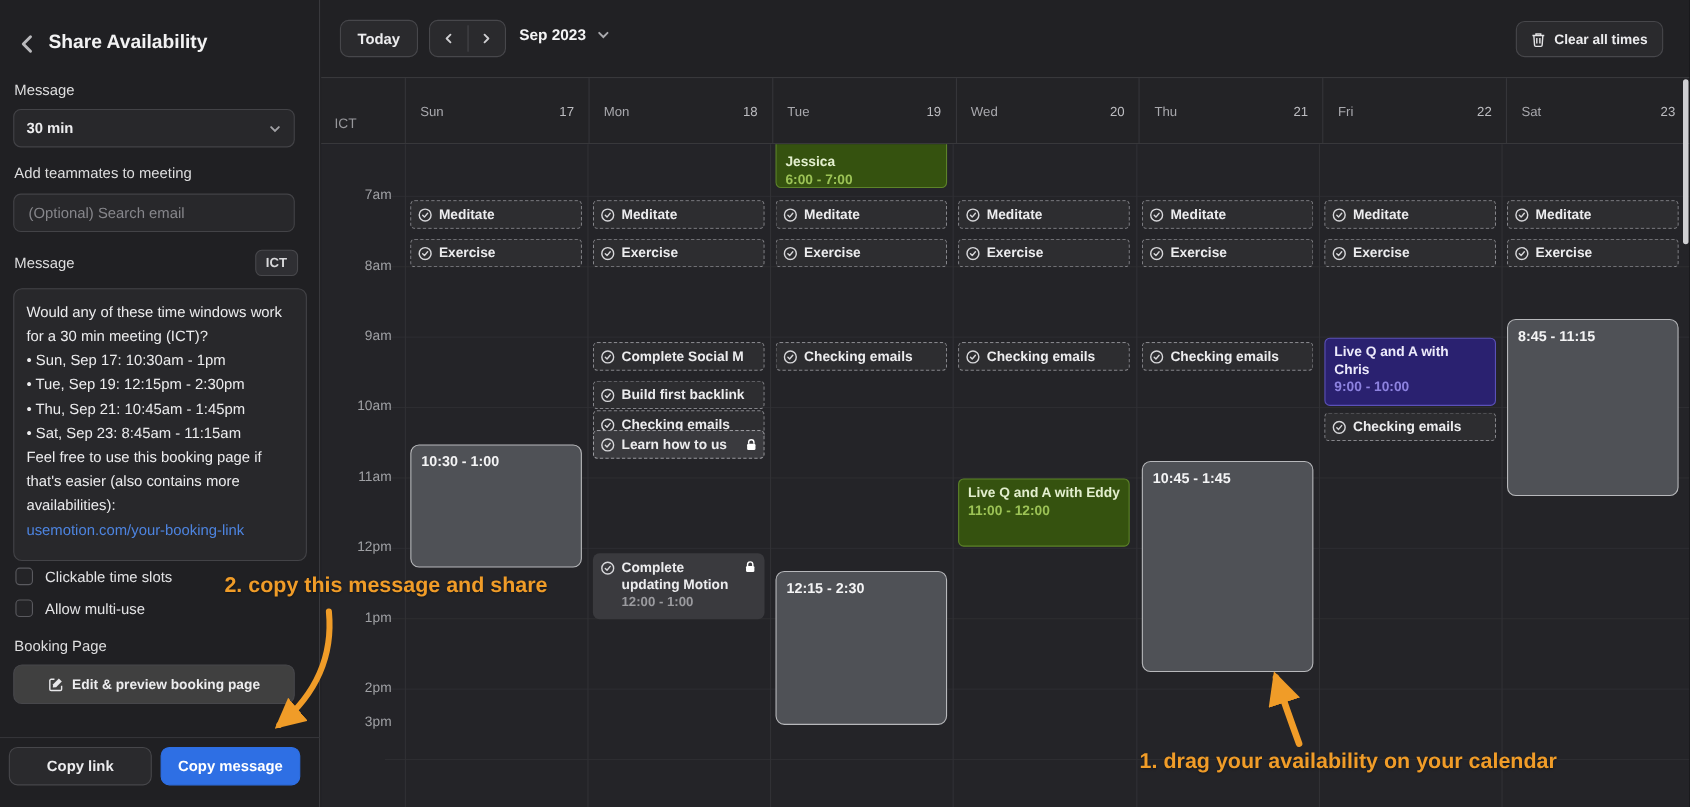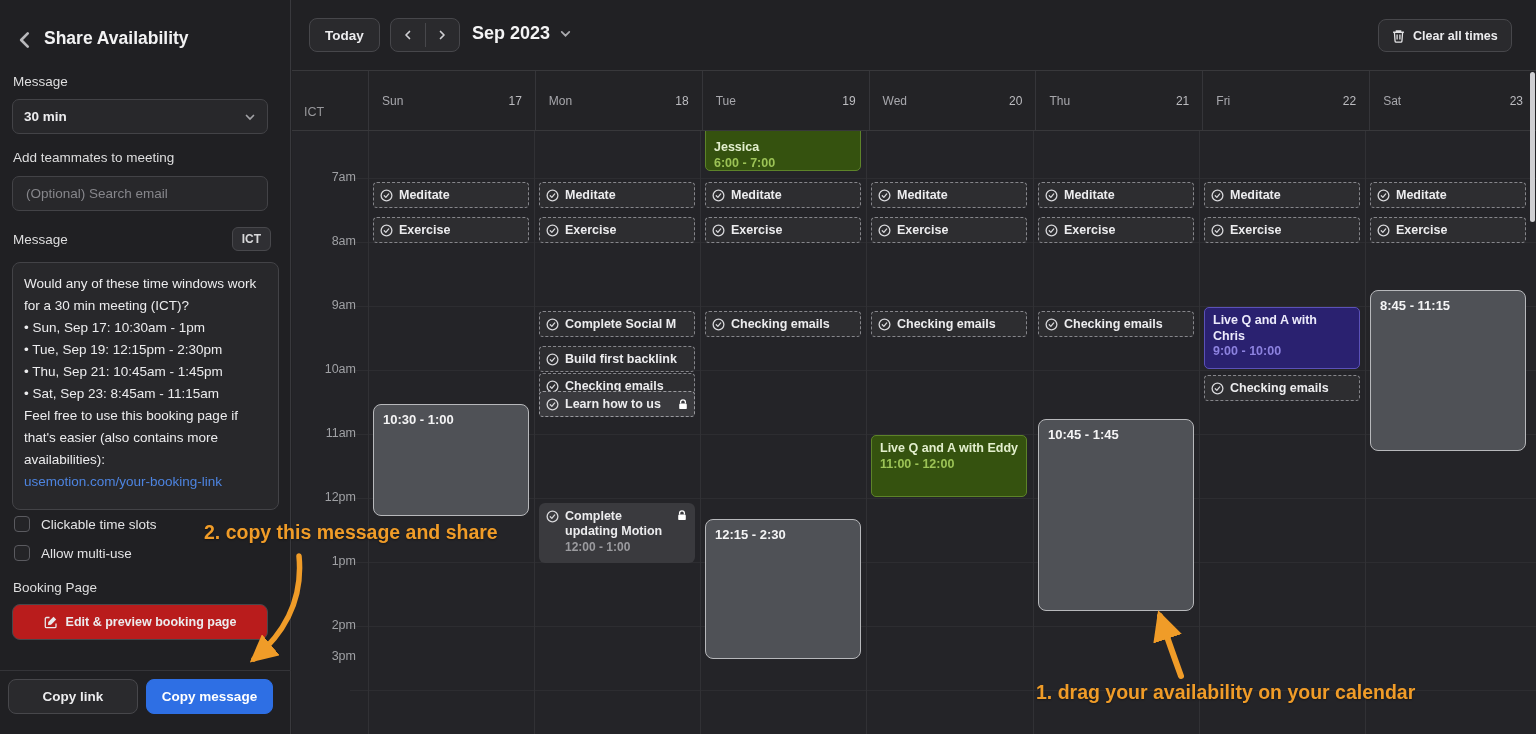--- a/index.html
+++ b/index.html
@@ -22,39 +22,39 @@
   .tz-badge{position:absolute;right:19px;top:227px;background:#2f2f33;border:1px solid #48484c;
             border-radius:6px;padding:4px 9px;font-size:12px;font-weight:700;color:#d8d8da;}
   .sb-message{position:absolute;left:12px;top:262px;width:267px;height:248px;background:#28282b;
               border:1px solid #434347;border-radius:8px;box-sizing:border-box;padding:10px 11px;
               font-size:13.5px;line-height:22px;color:#ececee;overflow:hidden;}
   .sb-message .msg-text{white-space:pre-wrap;}
   .sb-message a{color:#4d84e0;text-decoration:none;cursor:pointer;}
   .cb-row{position:absolute;left:14px;display:flex;align-items:center;gap:11px;cursor:pointer;}
   .cb-box{width:16px;height:16px;border:1.5px solid #5a5a5f;border-radius:4px;background:#242427;box-sizing:border-box;}
   .cb-label{font-size:13.5px;color:#e3e3e5;}
-  .sb-edit-btn{position:absolute;left:12px;top:604px;width:256px;height:36px;background:#b91c1c;
+  .sb-edit-btn{position:absolute;left:12px;top:604px;width:256px;height:36px;background:#404040;
                border:1px solid #47474b;border-radius:8px;box-sizing:border-box;display:flex;
                align-items:center;justify-content:center;gap:8px;font-size:12.5px;font-weight:700;
                color:#ececee;cursor:pointer;}
   .sb-divider{position:absolute;left:0;top:670px;width:291px;height:1px;background:#343438;}
   .btn{display:flex;align-items:center;justify-content:center;border-radius:8px;cursor:pointer;
        font-size:13.5px;font-weight:700;box-sizing:border-box;}
   .btn-dark{background:#2a2a2d;border:1px solid #47474b;color:#ececee;}
   .btn-blue{background:#2e6fe4;border:1px solid #2e6fe4;color:#ffffff;}
   .sb-copy-link{position:absolute;left:8px;top:679px;width:130px;height:35px;}
   .sb-copy-msg{position:absolute;left:146px;top:679px;width:127px;height:35px;}
 
   
   .toolbar-today{position:absolute;left:309px;top:18px;height:34px;padding:0 15px;z-index:5;}
   .nav-group{position:absolute;left:390px;top:18px;width:70px;height:34px;background:#2a2a2d;
              border:1px solid #47474b;border-radius:8px;display:flex;box-sizing:border-box;z-index:5;}
   .nav-btn{flex:1;display:flex;align-items:center;justify-content:center;cursor:pointer;}
   .nav-sep{width:1px;background:#47474b;margin:4px 0;}
-  .month-label{position:absolute;left:472px;top:23px;font-size:18px;font-weight:700;color:#f4f4f5;
+  .month-label{position:absolute;left:472px;top:23px;font-size:14px;font-weight:700;color:#f4f4f5;
                display:flex;align-items:center;gap:9px;cursor:pointer;z-index:5;}
   .clear-btn{position:absolute;left:1378px;top:19px;height:33px;padding:0 13px;gap:8px;
              font-size:12.5px;z-index:5;}
 
   
   .cal-header{position:absolute;left:292px;top:70px;width:1244px;height:61px;background:#232326;
               border-top:1px solid #38383b;border-bottom:1px solid #38383b;box-sizing:border-box;
               display:flex;z-index:4;}
   .hdr-gutter{width:76px;position:relative;box-sizing:border-box;}
   .hdr-tz{position:absolute;left:12px;bottom:11px;font-size:12.5px;color:#97979b;font-weight:500;}

